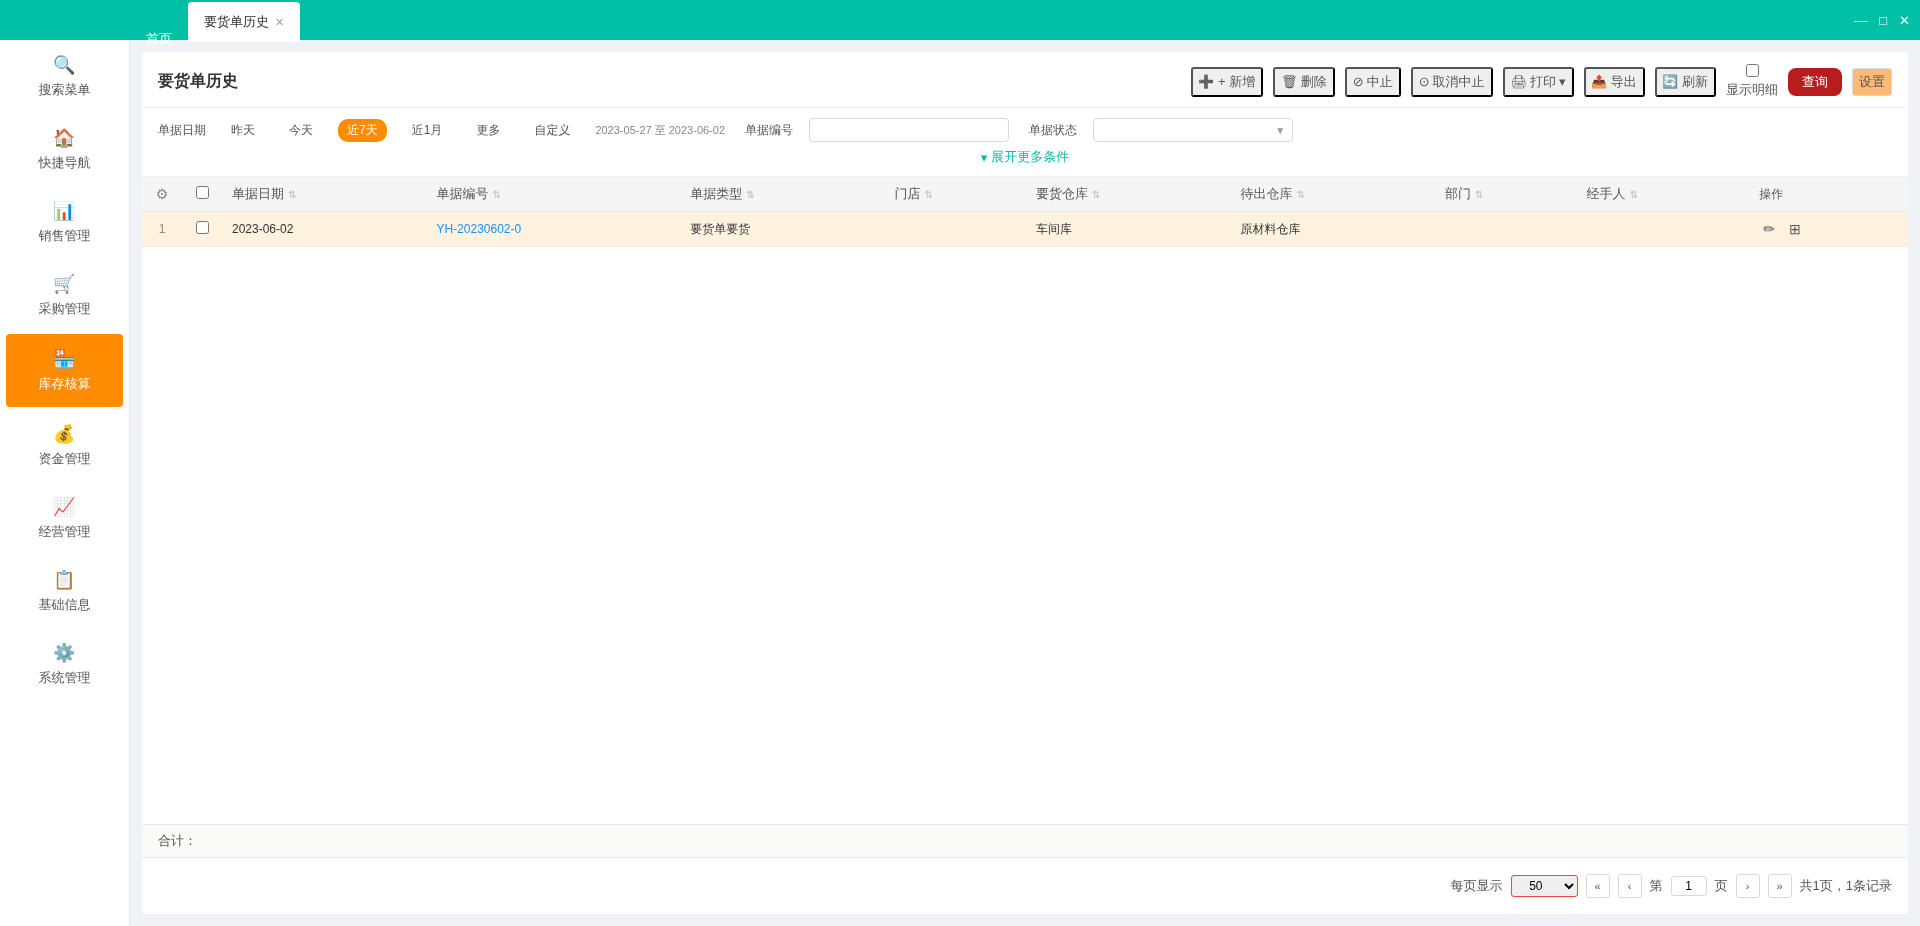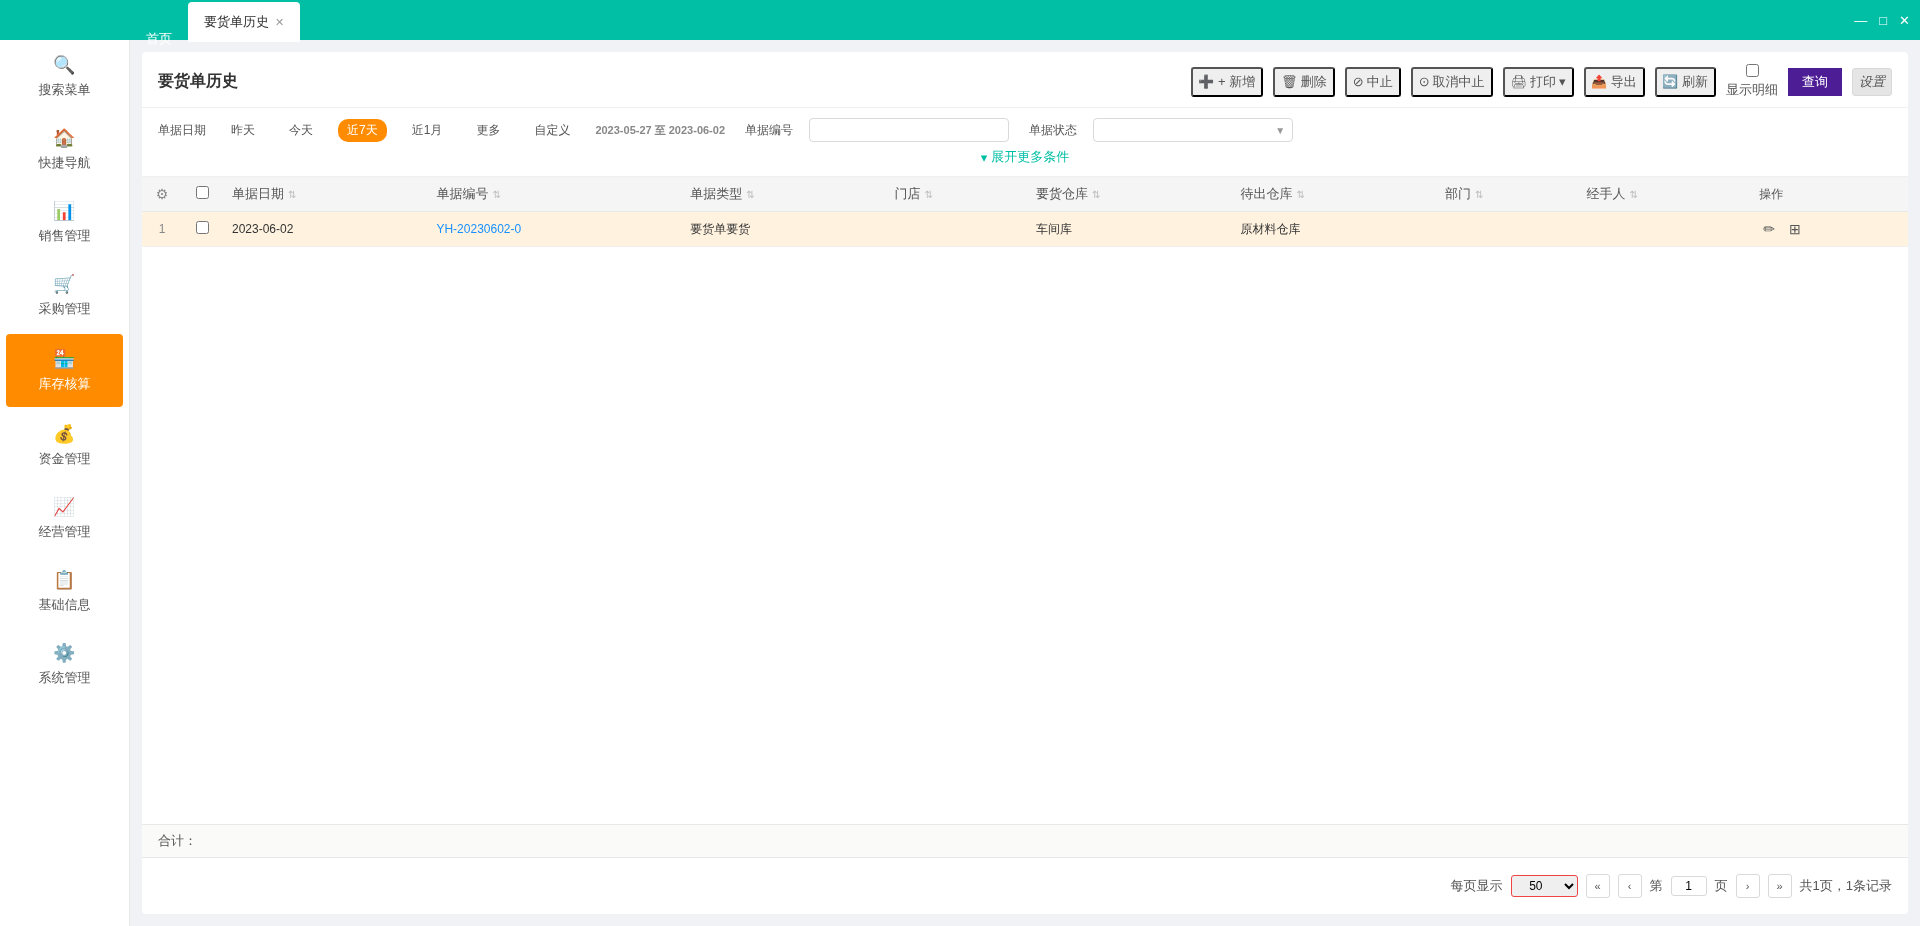--- a/index.html
+++ b/index.html
@@ -126,25 +126,25 @@
       display: flex;
       align-items: center;
       gap: 3px;
       cursor: pointer;
       color: #555;
       font-size: 12px;
       padding: 4px 6px;
       border-radius: 3px;
     }
     .toolbar-btn.primary {
-      background: #4c1d95;
+      background: #b91c1c;
       color: #fff;
       border: none;
       padding: 5px 14px;
-      border-radius: 0;
+      border-radius: 8px;
     }
 
     
     .filter-area {
       padding: 10px 16px;
       border-bottom: 1px solid #f0f0f0;
       flex-shrink: 0;
     }
     .filter-row {
       display: flex;
@@ -164,21 +164,21 @@
       font-size: 12px;
       cursor: pointer;
       color: #555;
       border: 1px solid transparent;
     }
     .date-btn.active {
       background: #ff8c00;
       color: #fff;
       border-radius: 10px;
     }
-    .date-range-text { font-size: 11px; color: #888; font-weight: bold; }
+    .date-range-text { font-size: 11px; color: #888; }
     .filter-input {
       border: 1px solid #d9d9d9;
       border-radius: 4px;
       padding: 4px 8px;
       font-size: 12px;
       width: 200px;
       outline: none;
     }
     .filter-section {
       display: flex;
@@ -409,21 +409,21 @@
             <span>🔄</span>
             <span>刷新</span>
           </button>
           <label style="display:flex;align-items:center;gap:4px;cursor:pointer;font-size:12px;color:#555;flex-direction:column;">
             <input type="checkbox" style="">
             <span>显示明细</span>
           </label>
           <button class="toolbar-btn primary">
             <span>查询</span>
           </button>
-          <button class="toolbar-btn" style="border:1px solid #d9d9d9;background:#e5e5e5;font-style:italic;">
+          <button class="toolbar-btn" style="border:1px solid #d9d9d9;background:#fdba74;">
             <span>设置</span>
           </button>
         </div>
       </div>
 
       <div class="filter-area">
         <div class="filter-row">
 
           <div class="filter-section">
             <span class="filter-label">单据日期</span>

